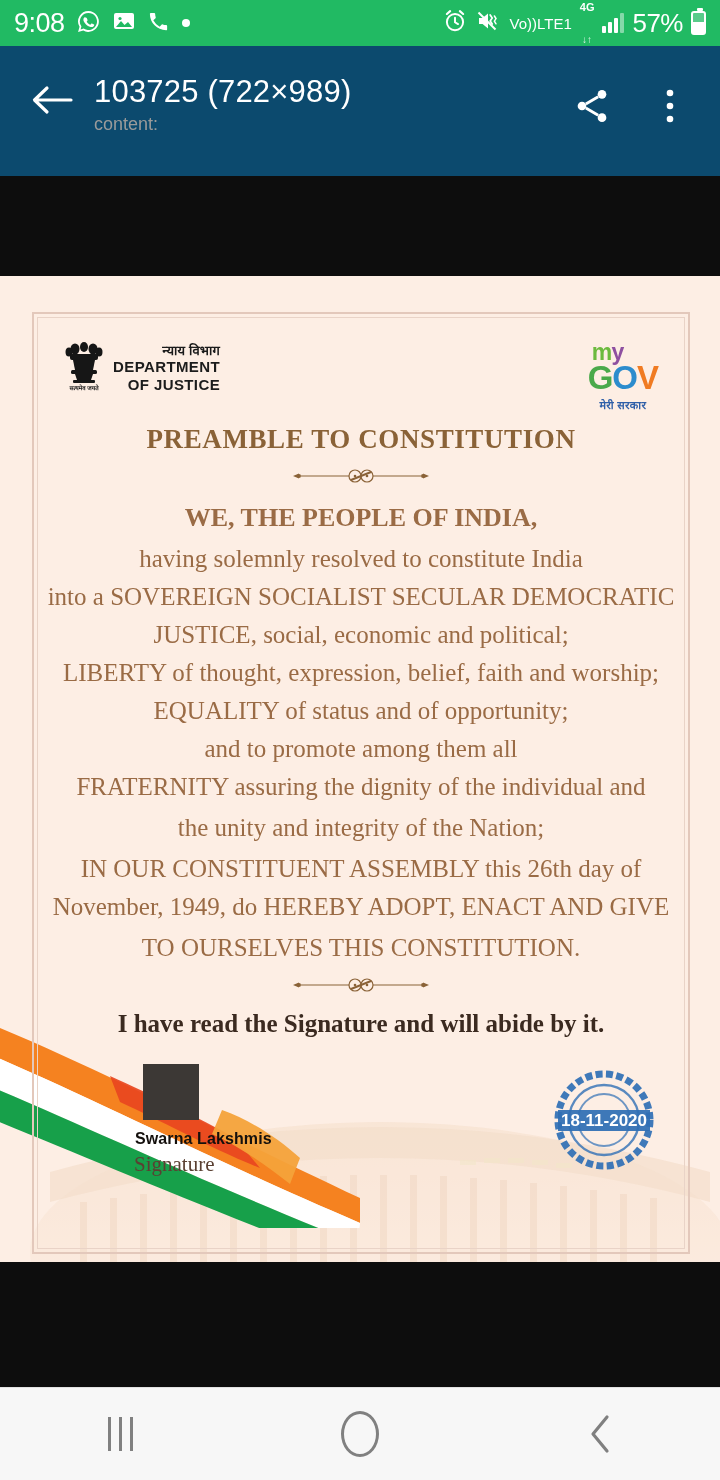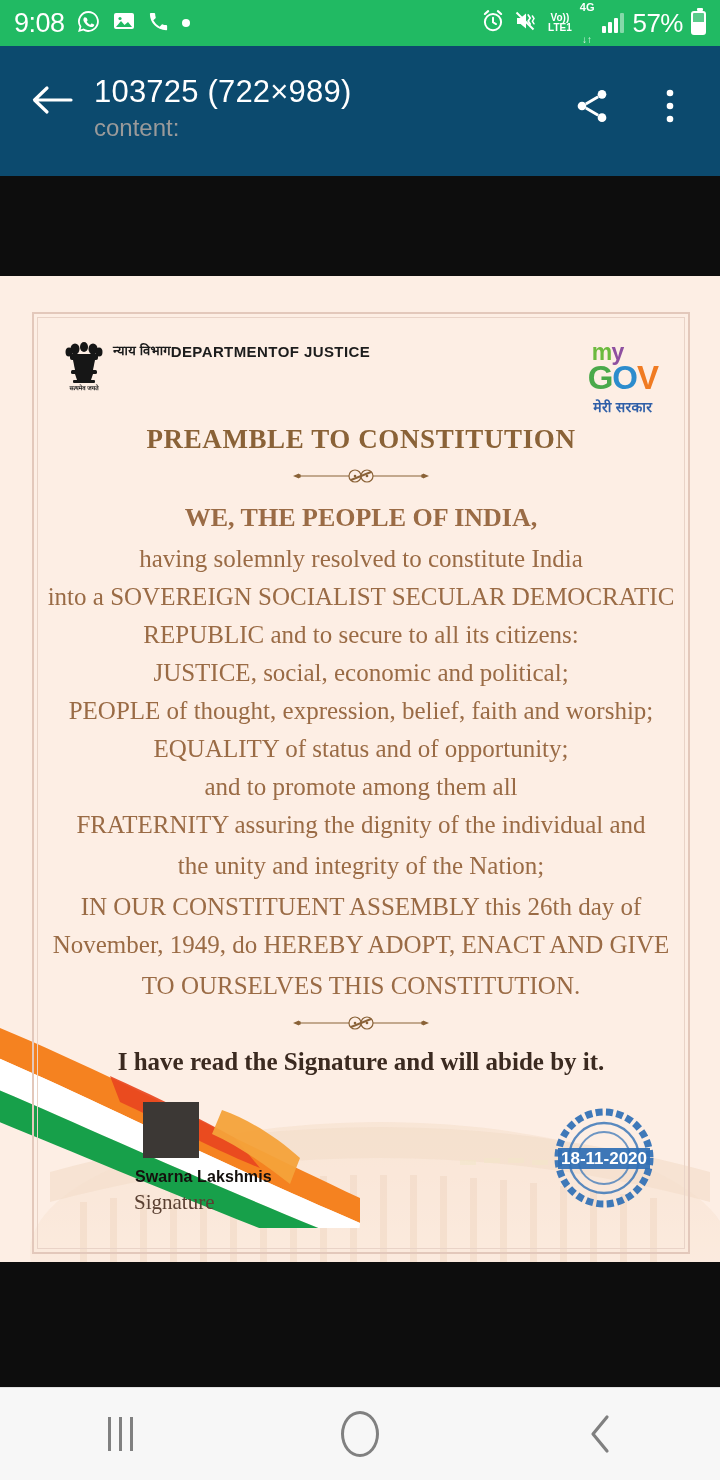--- a/index.html
+++ b/index.html
@@ -15,21 +15,21 @@
   .statusbar{
     position:absolute; top:0; left:0; width:720px; height:46px;
     background:#21ba63; color:#ffffff;
     display:flex; align-items:center; padding:0 14px;
   }
   .sb-left{ display:flex; align-items:center; gap:11px; }
   .sb-clock{ font-size:27px; letter-spacing:-0.5px; font-weight:400; }
   .sb-right{ margin-left:auto; display:flex; align-items:center; gap:8px; }
   .ic{ display:inline-block; }
   .sb-pct{ font-size:26px; font-weight:400; letter-spacing:-0.5px; }
-  .volte{ display:flex; flex-direction:column; align-items:center; line-height:1; font-size:10px; font-weight:700; }
+  .volte{ display:flex; align-items:center; line-height:1; font-size:15px; font-weight:400; }
   .netg{ display:flex; flex-direction:column; align-items:center; line-height:1; font-size:11px; font-weight:700;gap:22px; }
   .batt{
     width:15px;height:24px;border:2px solid #fff;border-radius:3px;position:relative;
     background:linear-gradient(to top,#fff 57%, rgba(255,255,255,0.25) 57%);
   }
   .batt:before{content:"";position:absolute;top:-5px;left:3.5px;width:6px;height:3px;background:#fff;border-radius:1px;}
   .bars{ display:flex; align-items:flex-end; gap:2px; height:20px; }
   .bars i{ width:4px; background:#fff; display:block; border-radius:1px; }
   .bars i:nth-child(1){height:7px;}
   .bars i:nth-child(2){height:11px;}
@@ -37,21 +37,21 @@
   .bars i:nth-child(4){height:20px;background:rgba(255,255,255,0.45);}
 
   
   .appbar{
     position:absolute; top:46px; left:0; width:720px; height:130px;
     background:#0c4a6e; display:flex; align-items:flex-start; padding:26px 24px 0 24px;
   }
   .back-arrow{ width:56px; height:56px; display:flex; align-items:center; justify-content:center; flex:none; }
   .titles{ margin-left:14px; display:flex; flex-direction:column; padding-top:2px; }
   .app-title{ color:#ffffff; font-size:31px; font-weight:400; letter-spacing:0.2px; line-height:1.15; }
-  .app-sub{ color:#9a9a9a; font-size:24px; font-weight:400; margin-top:4px; }
+  .app-sub{ color:#9a9a9a; font-size:18px; font-weight:400; margin-top:4px; }
   .appbar-actions{ margin-left:auto; display:flex; align-items:center; gap:26px; padding-top:8px; }
   .icon-btn{ width:52px;height:52px;display:flex;align-items:center;justify-content:center; }
 
   
   .doc-wrap{
     position:absolute; top:276px; left:0; width:720px; height:986px;
     background:#fdeee4; overflow:hidden;
   }
   
   .parliament{
@@ -68,27 +68,27 @@
     padding:3px;
   }
   .doc-frame-inner{
     width:100%; height:100%;
     border:1px solid #e9d3c7;
     position:relative;
   }
 
   .doc-header{ position:relative; height:92px; padding:22px 26px 0 26px; display:flex; align-items:flex-start; }
   .emblem-block{ display:flex; align-items:flex-start; gap:9px; }
-  .emblem-text{ display:flex; flex-direction:row; line-height:1.18; padding-top:3px;text-align:right; }
+  .emblem-text{ display:flex; flex-direction:column; line-height:1.18; padding-top:3px;text-align:right; }
   .emb-hi{ font-size:13px; font-weight:700; color:#1a1a1a; letter-spacing:0.2px; }
   .emb-en1,.emb-en2{ font-size:15px; font-weight:600; color:#1c1c1c; letter-spacing:0.4px; }
   .mygov{ margin-left:auto; display:flex; flex-direction:column; align-items:center; padding-top:2px; }
   .mg-my{ font-size:23px; font-weight:800; line-height:0.92; letter-spacing:-0.5px; align-self:flex-start; margin-left:4px;}
   .mg-gov{ font-size:33px; font-weight:800; line-height:0.92; letter-spacing:-1px; }
-  .mg-hi{ font-size:14px; font-weight:700; color:#2f5fa8; margin-top:3px; letter-spacing:0.3px; }
+  .mg-hi{ font-size:11px; font-weight:700; color:#2f5fa8; margin-top:3px; letter-spacing:0.3px; }
 
   .doc-title{
     text-align:center; font-family:"Liberation Serif", serif;
     font-size:27px; font-weight:700; color:#8a6237; letter-spacing:0.6px;
     margin-top:14px;
   }
   .divider{ display:flex; align-items:center; justify-content:center; margin:12px 0 16px 0; }
 
   .preamble{
     text-align:center; font-family:"Liberation Serif", serif;
@@ -318,23 +318,22 @@
             <path d="M2 9l6-2.6v5.2z"></path>
               <path d="M138 9l-6-2.6v5.2z"></path>
           </g>
         </svg>
       </div>
 
       <div class="preamble">
         <p class="gap"><span class="cap">WE, THE PEOPLE OF INDIA,</span></p>
         <p>having solemnly resolved to constitute India</p>
         <p class="allcaps">into a SOVEREIGN SOCIALIST SECULAR DEMOCRATIC</p>
-        <p>REPUBLIC and to secure to all its citizens:</p>
         <p>JUSTICE, social, economic and political;</p>
-        <p>PEOPLE of thought, expression, belief, faith and worship;</p>
+        <p>LIBERTY of thought, expression, belief, faith and worship;</p>
         <p>EQUALITY of status and of opportunity;</p>
         <p>and to promote among them all</p>
         <p class="gap">FRATERNITY assuring the dignity of the individual and</p>
         <p class="gap">the unity and integrity of the Nation;</p>
         <p>IN OUR CONSTITUENT ASSEMBLY this 26th day of</p>
         <p class="gap">November, 1949, do HEREBY ADOPT, ENACT AND GIVE</p>
         <p>TO OURSELVES THIS CONSTITUTION.</p>
       </div>
 
       <div class="divider">

